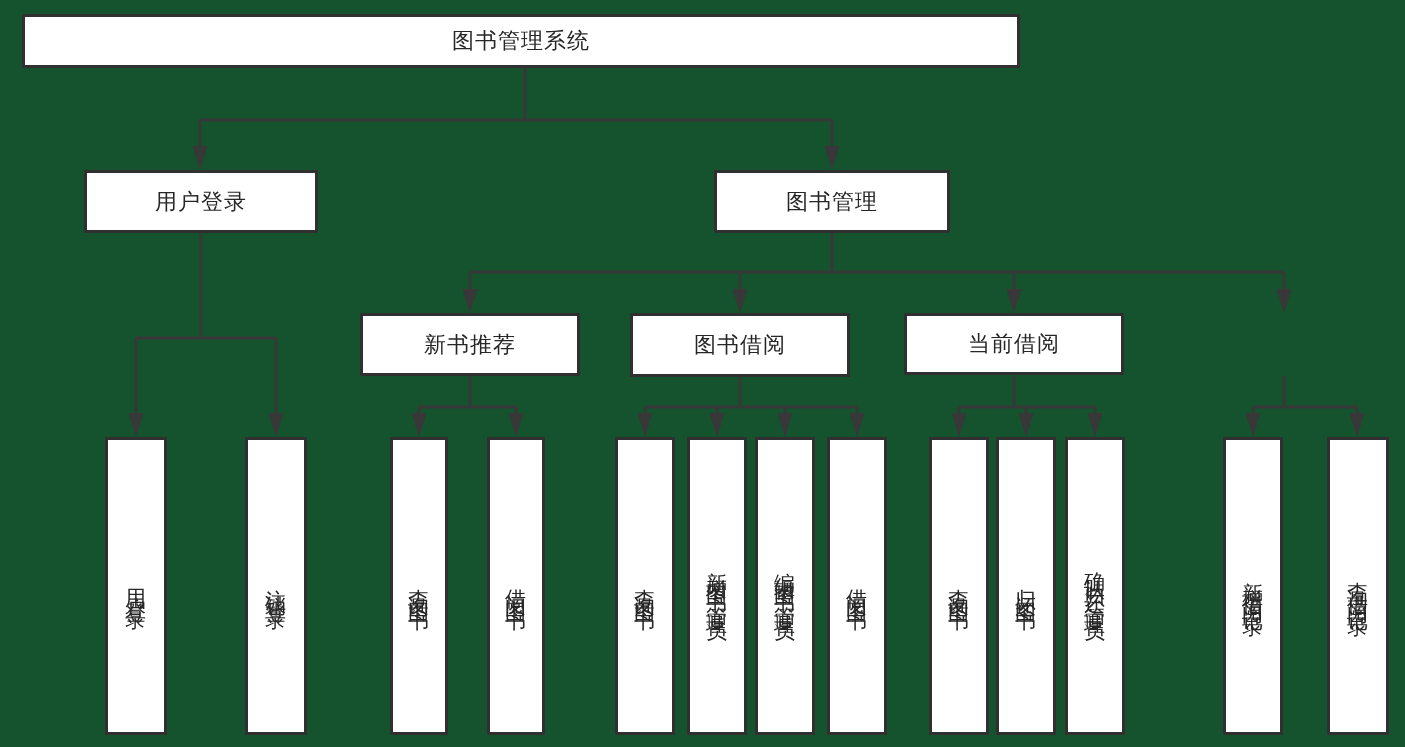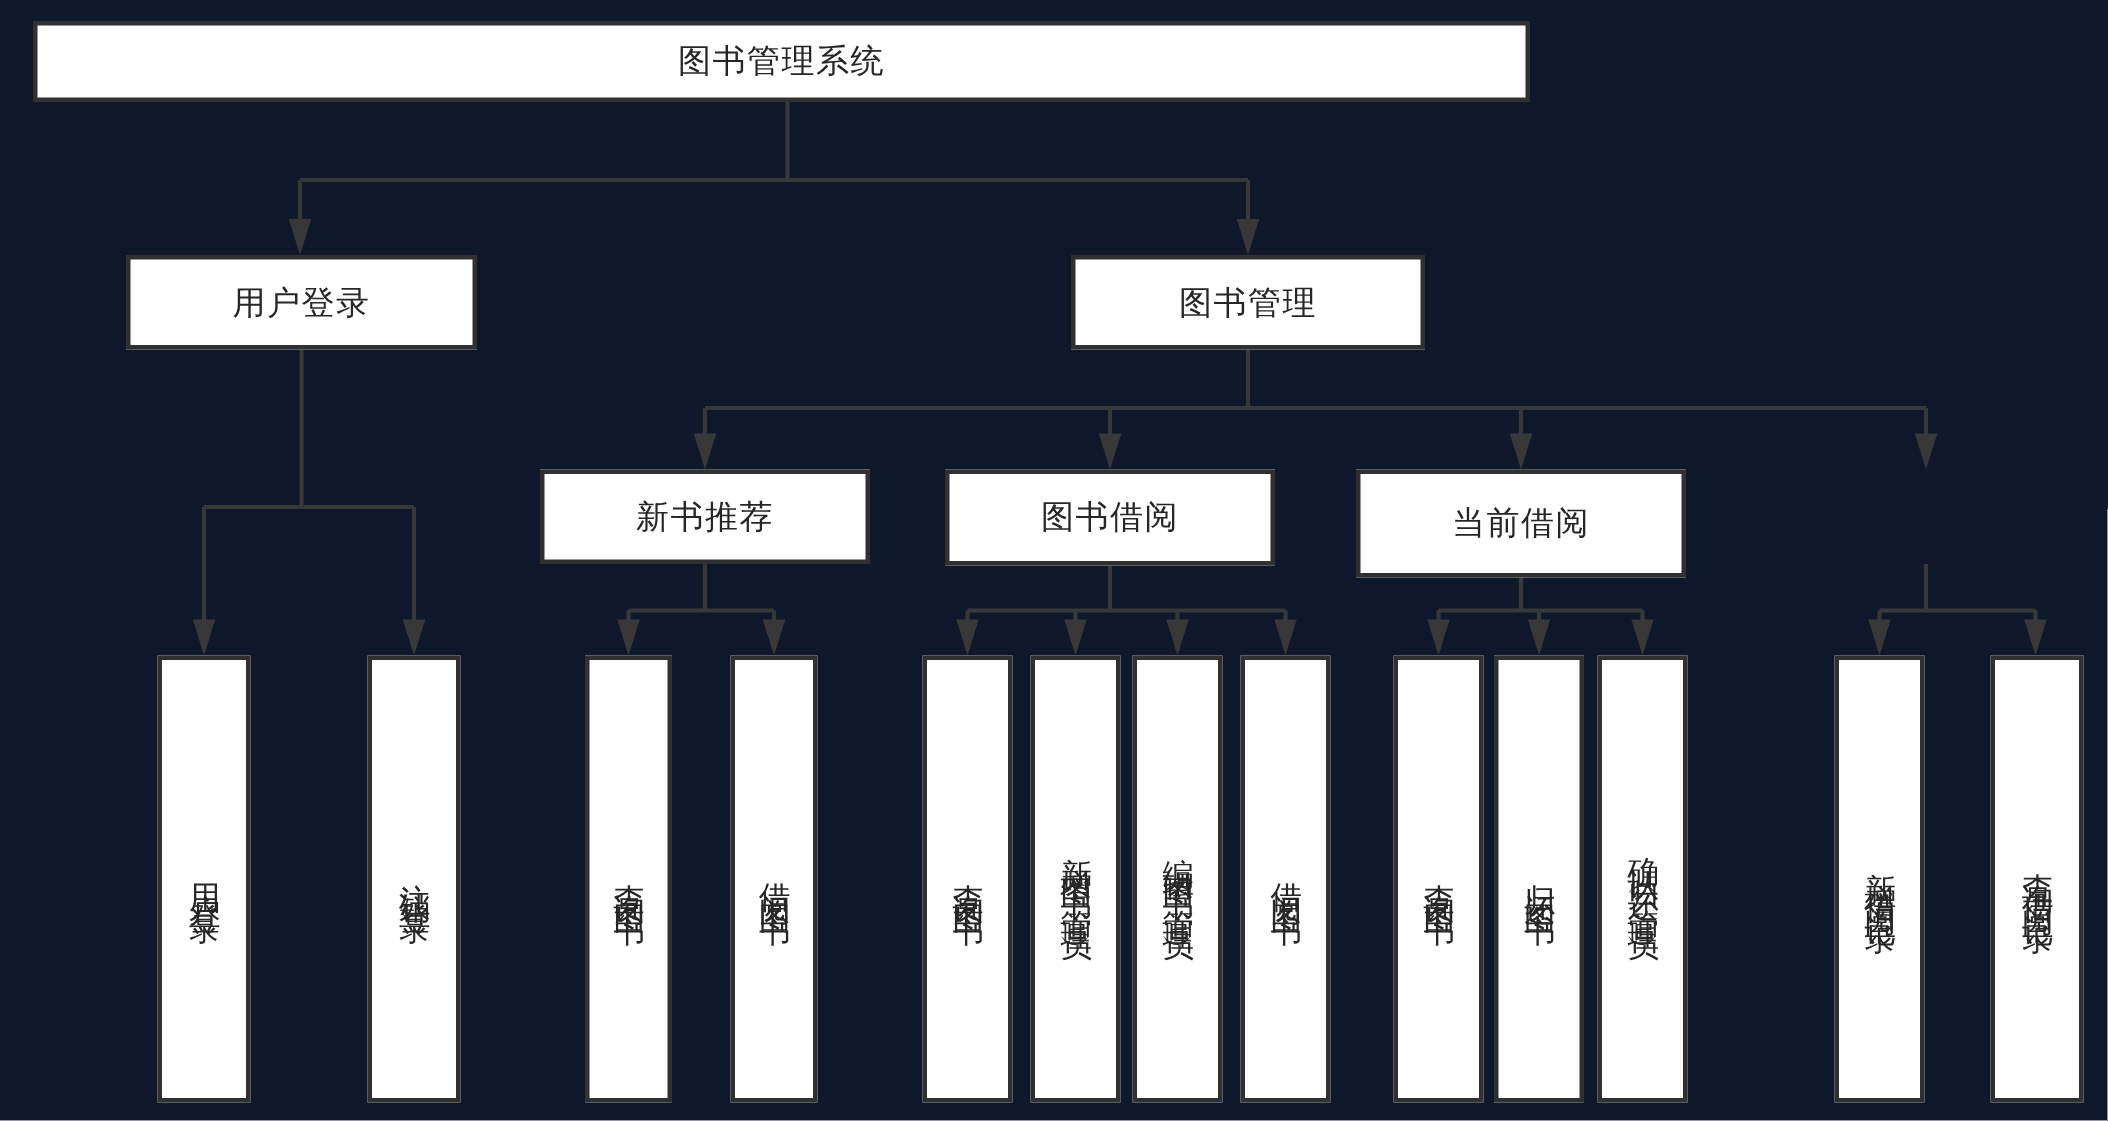--- a/index.html
+++ b/index.html
@@ -5,21 +5,21 @@
   html, body {
     margin: 0;
     padding: 0;
     background: #ffffff;
     font-family: "Liberation Sans", "DejaVu Sans", sans-serif;
   }
   .canvas {
     position: relative;
     width: 1405px;
     height: 747px;
-    background: #0f172a;
+    background: #14532d;
     overflow: hidden;
   }
   .connectors {
     position: absolute;
     left: 0;
     top: 0;
     width: 1405px;
     height: 747px;
   }
   .connectors path {
@@ -115,21 +115,21 @@
   <div class="box hbox" style="left:714px;top:170px;width:236px;height:63px">
     <span>图书管理</span>
   </div>
 
   <div class="box hbox" style="left:360px;top:313px;width:220px;height:63px">
     <span>新书推荐</span>
   </div>
   <div class="box hbox" style="left:630px;top:313px;width:220px;height:64px">
     <span>图书借阅</span>
   </div>
-  <div class="box hbox" style="left:904px;top:313px;width:220px;height:72px">
+  <div class="box hbox" style="left:904px;top:313px;width:220px;height:62px">
     <span>当前借阅</span>
   </div>
 
   <div class="box vbox" style="left:105px;top:437px;width:62px;height:298px">
     <span>用户登录</span>
   </div>
   <div class="box vbox" style="left:245px;top:437px;width:62px;height:298px">
     <span>注销登录</span>
   </div>
   <div class="box vbox" style="left:390px;top:437px;width:58px;height:298px">

